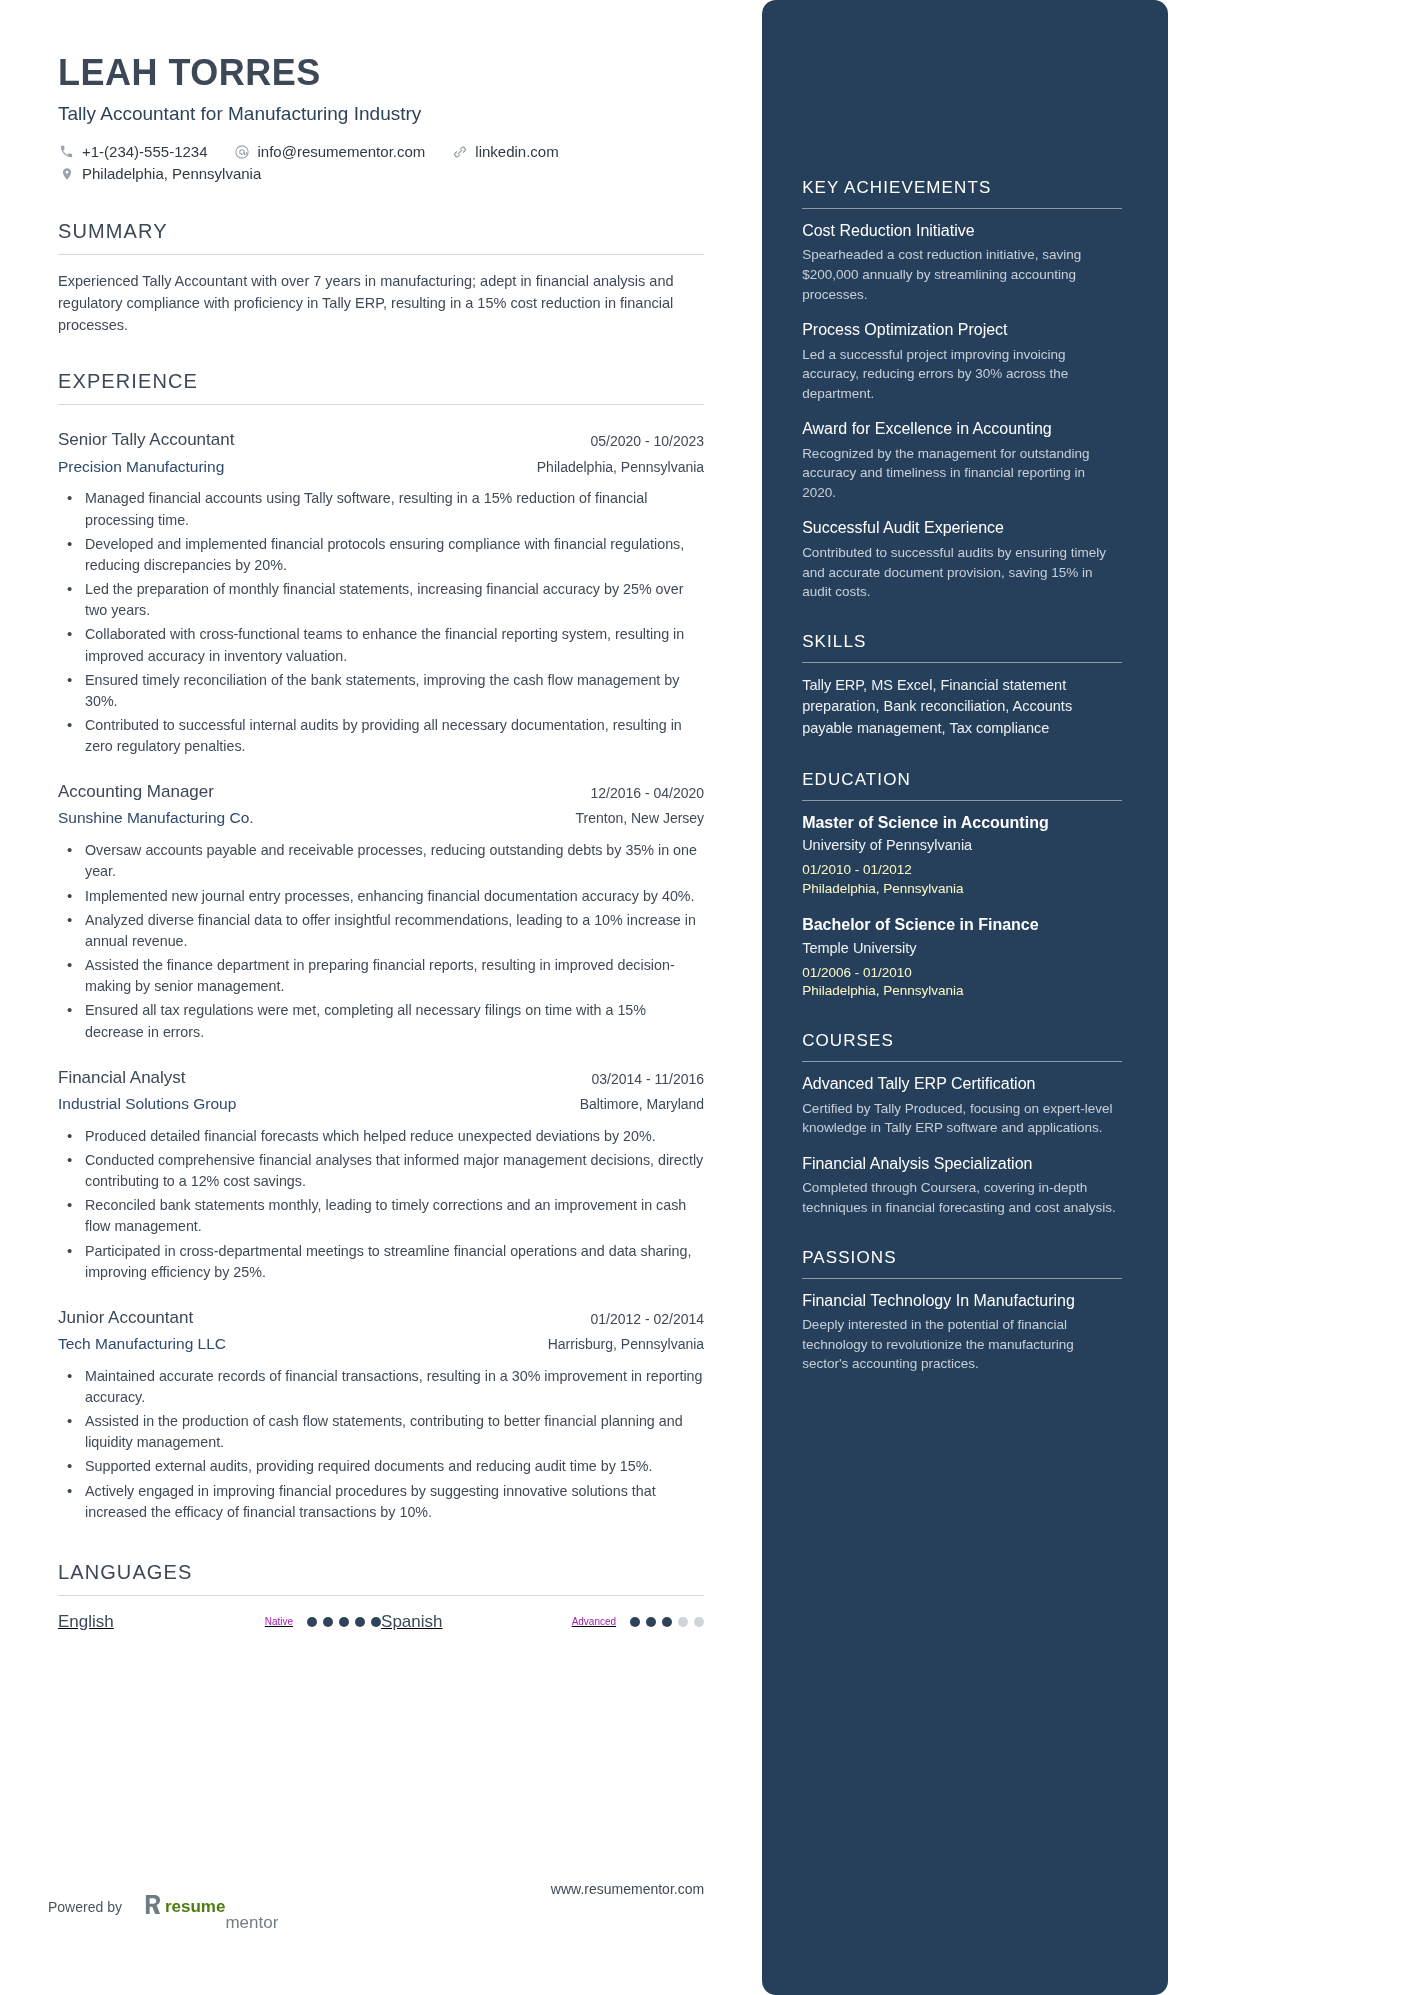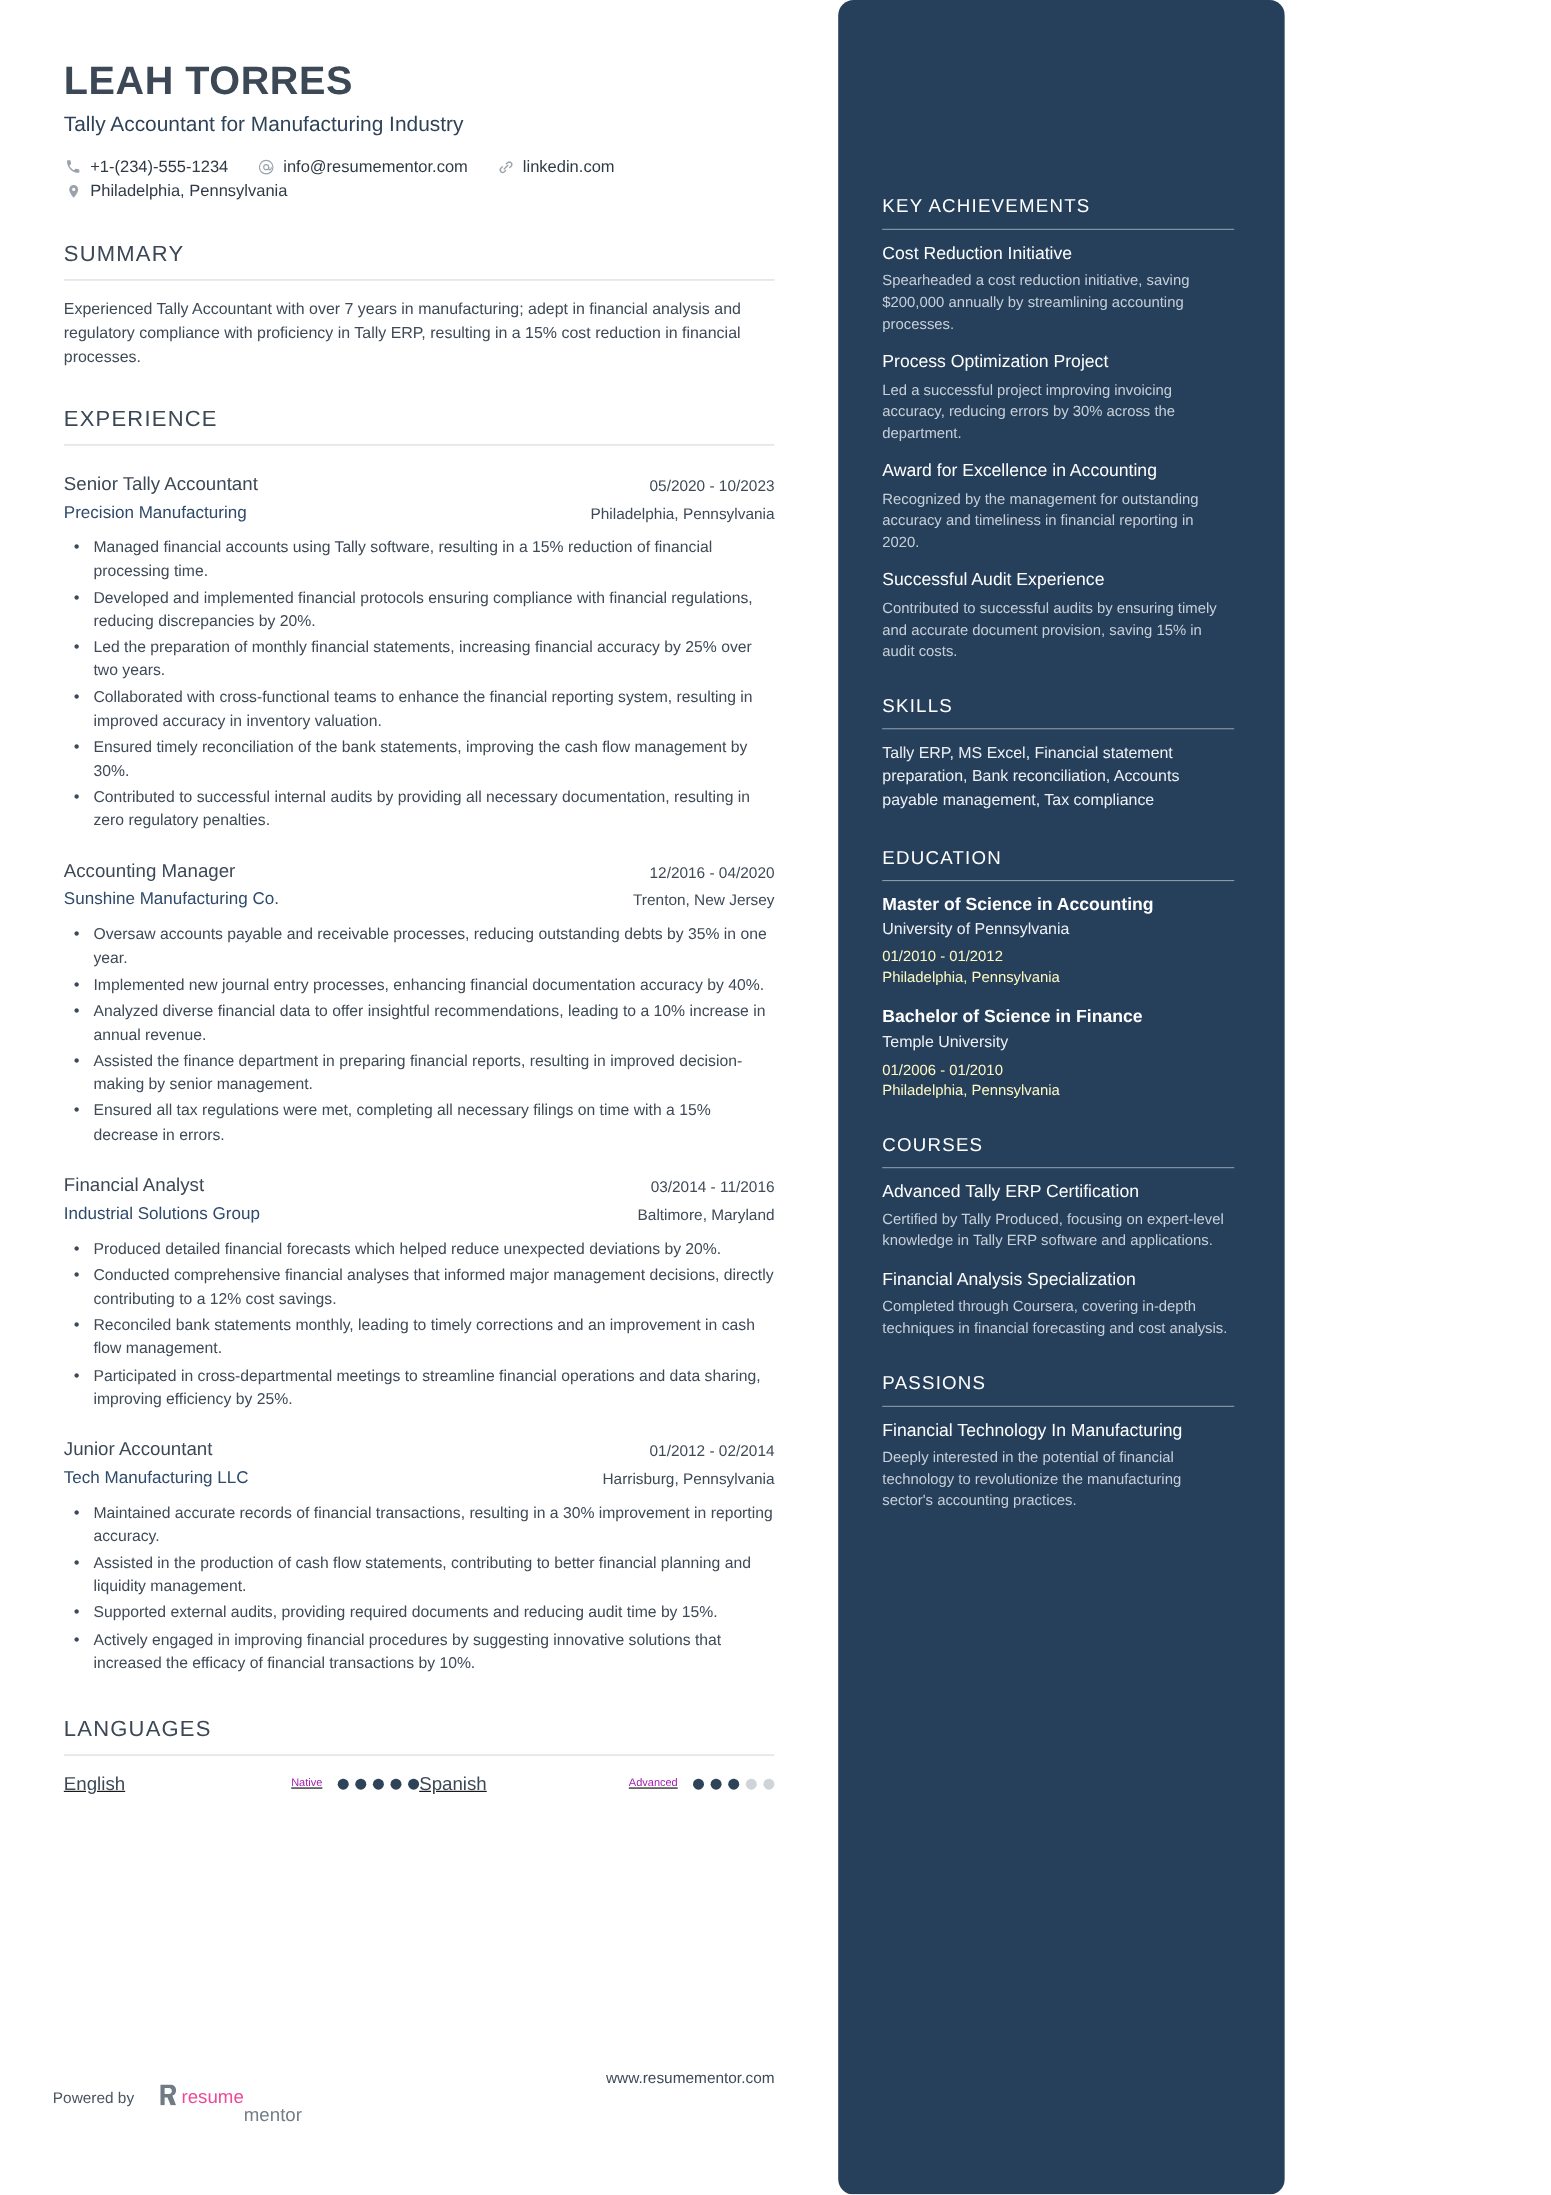--- a/index.html
+++ b/index.html
@@ -226,21 +226,21 @@
   .brand {
     display: inline-flex;
     align-items: center;
     font-size: 17px;
   }
   .brand .mark {
     display: inline-block;
     margin-right: 4px;
     color: #6f7b85;
   }
-  .brand-strong { font-weight: normal; color: #ec4899; }
+  .brand-strong { font-weight: bold; color: #4d7c0f; }
   .brand-light { color: #737d86; margin-top: 32px; }
 
   .site {
     font-size: 14px;
     color: #3f4a57;
   }
 
   
   .sidebar {
     width: 486px;

